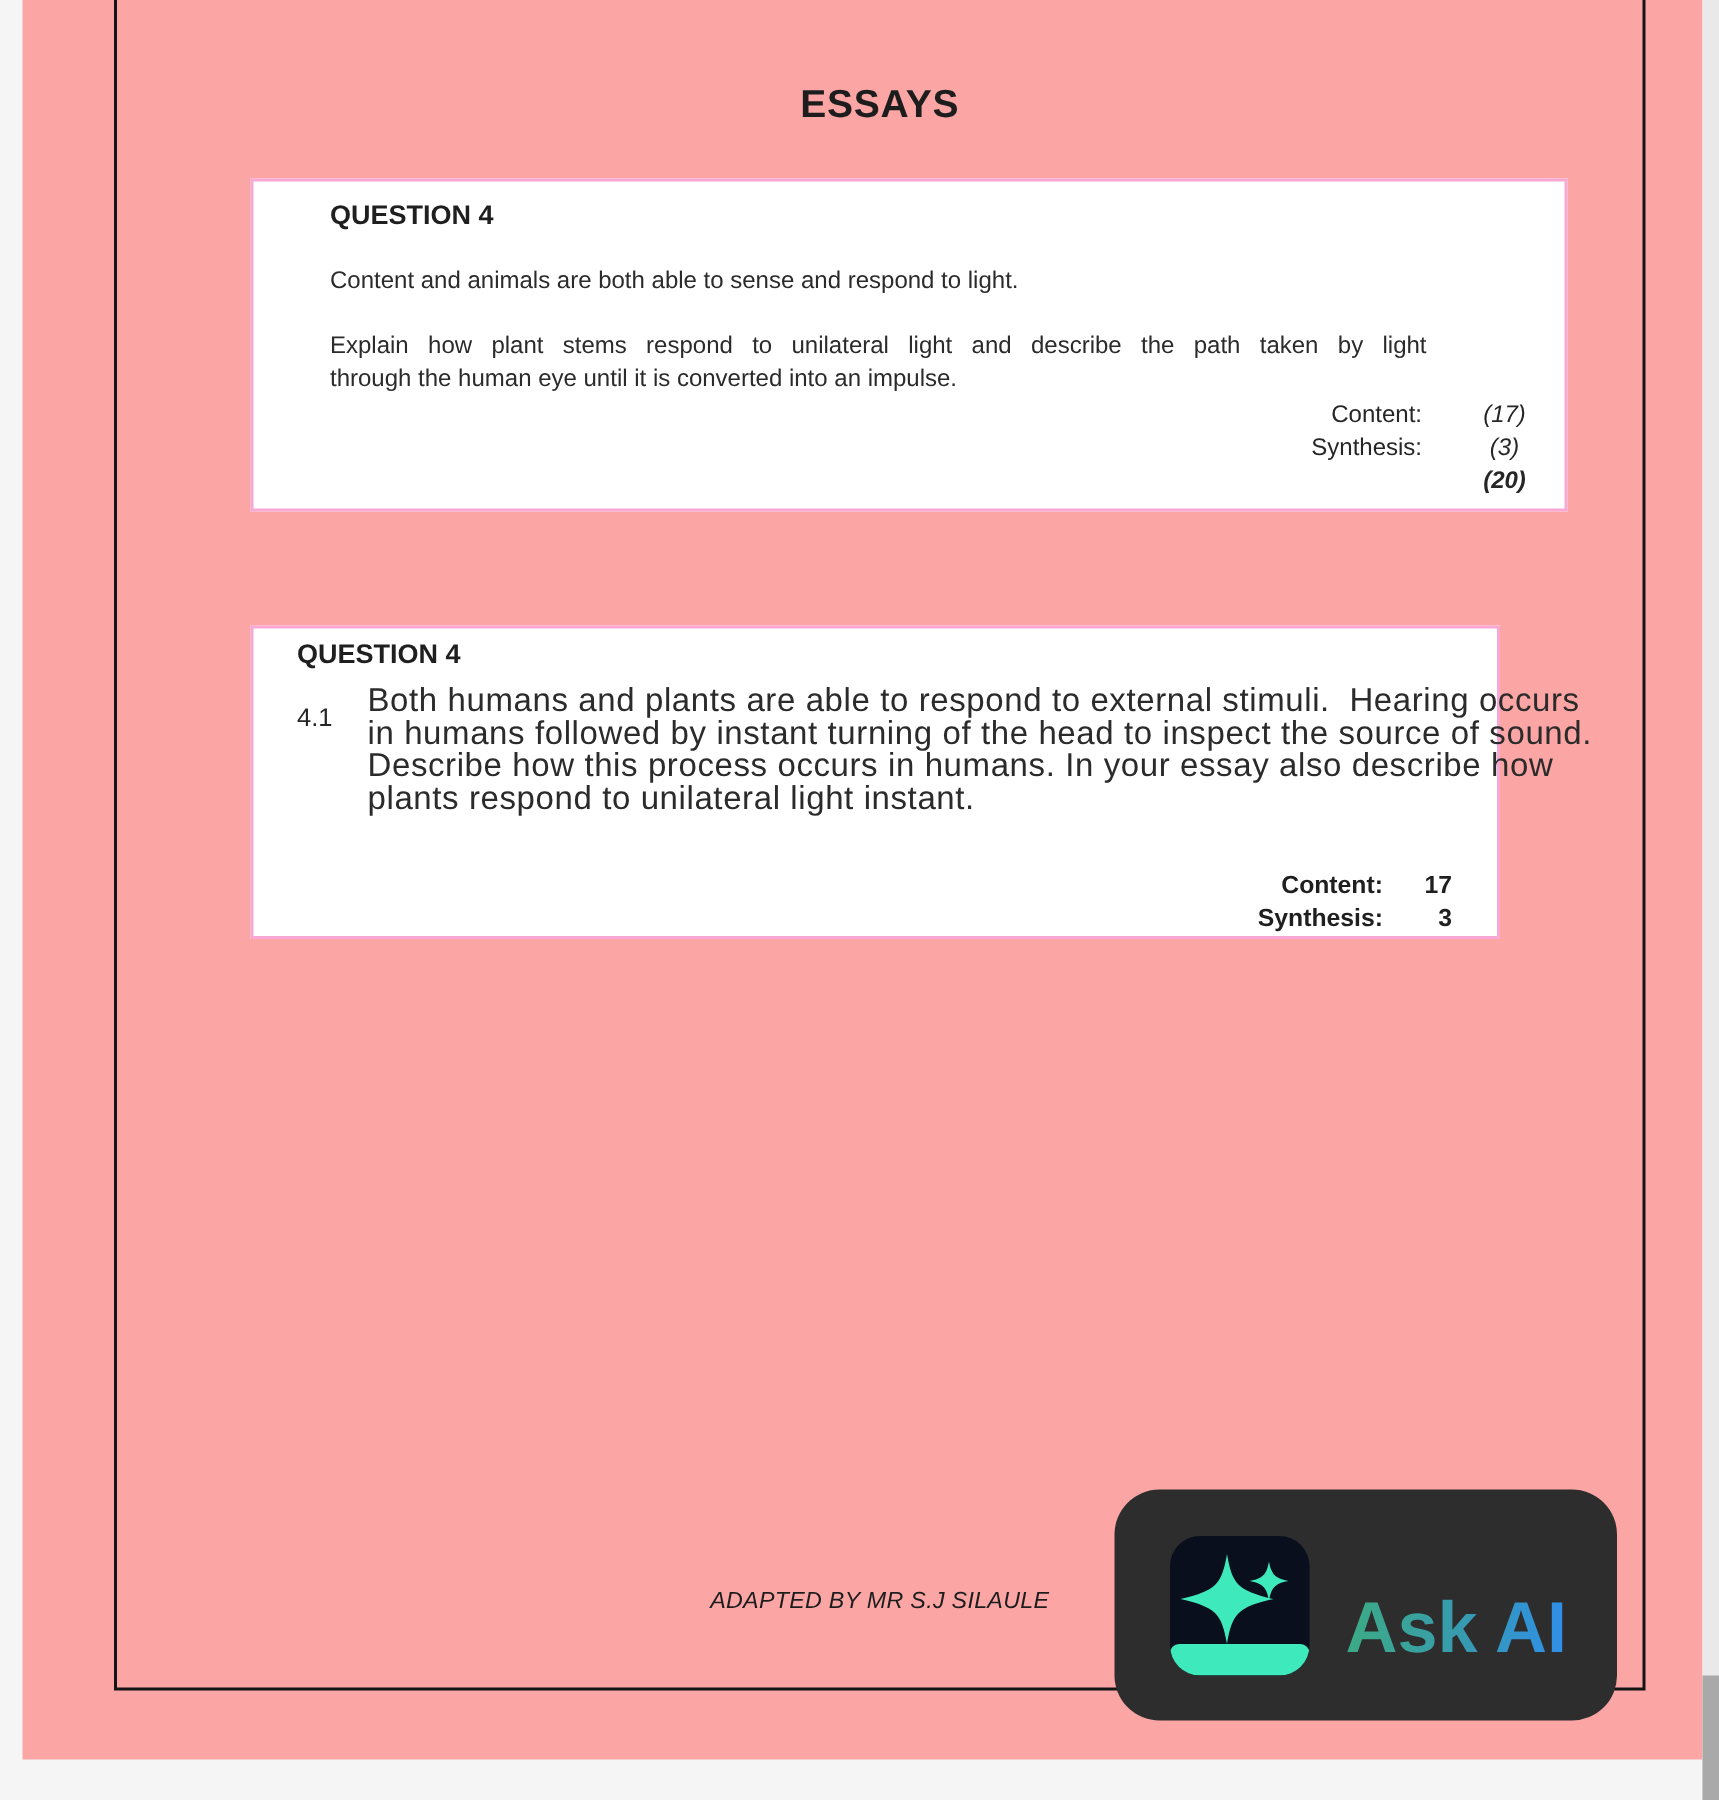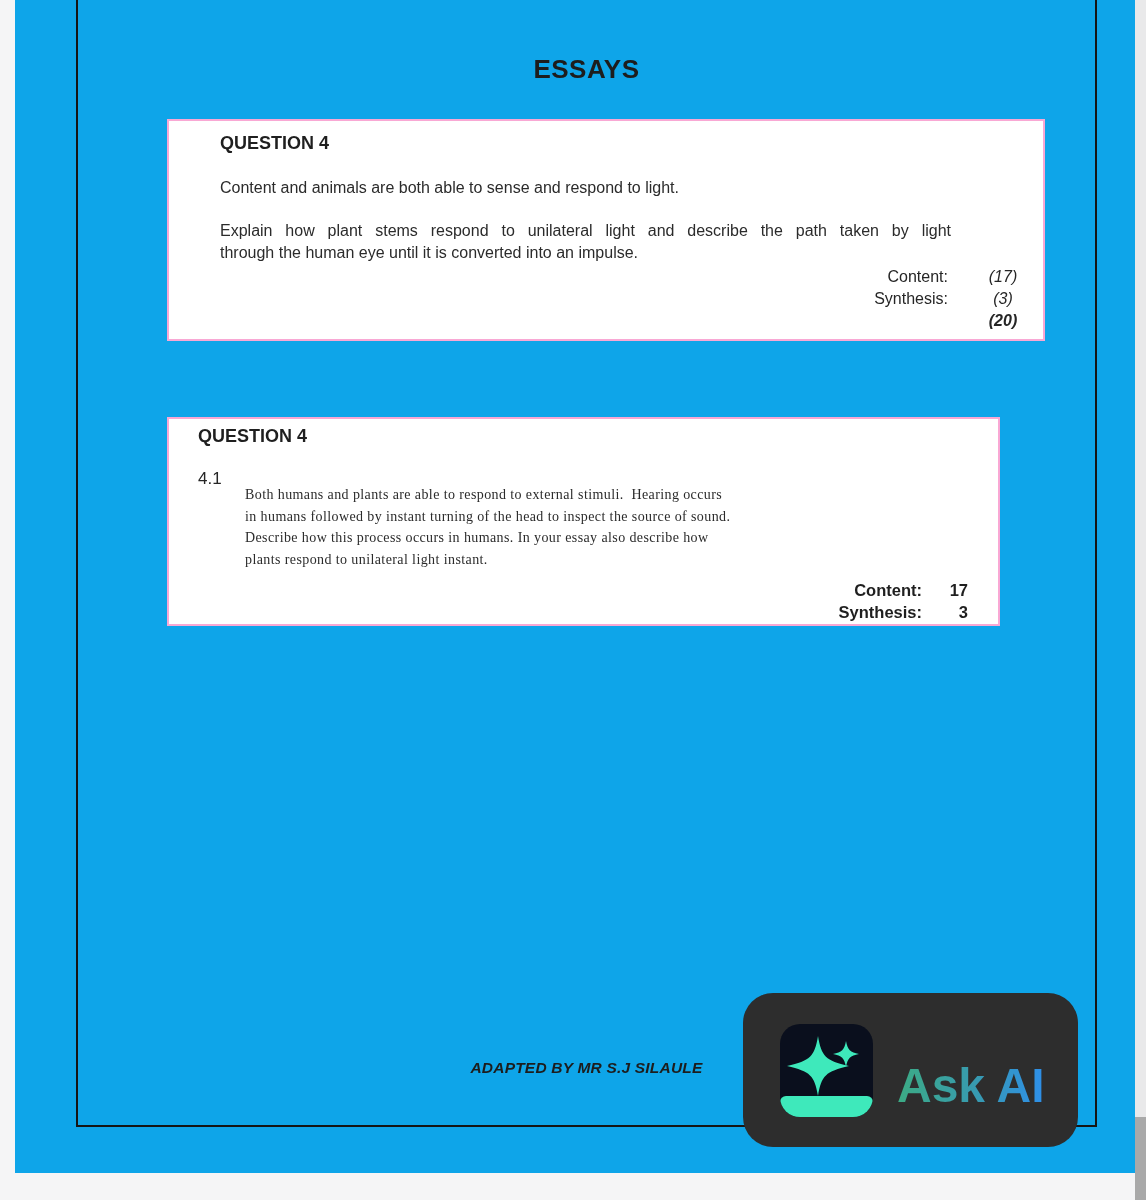--- a/index.html
+++ b/index.html
@@ -8,21 +8,21 @@
     background: #f5f5f6;
     font-family: "Liberation Sans", sans-serif;
     color: #262626;
     position: relative;
   }
   .viewport { position: absolute; inset: 0; }
 
   .page {
     position: absolute; left: 15px; top: 0;
     width: 1120px; height: 1173px;
-    background: #0ea5e9;
+    background: #fca5a5;
   }
   .page-border {
     position: absolute; left: 61px; top: -8px;
     width: 1021px; height: 1135px;
     border: 2px solid #151515;
     background: transparent;
   }
   .doc-title {
     position: absolute; left: 61px; top: 54px; width: 1021px;
     text-align: center; font-size: 26px; font-weight: bold;
@@ -52,36 +52,36 @@
     position: absolute; right: 20px; top: 145px;
     font-size: 16px; line-height: 22px;
   }
   .marks1 .mrow { display: flex; justify-content: flex-end; align-items: baseline; }
   .marks1 .mlabel { text-align: right; white-space: pre; }
   .marks1 .mval { width: 40px; margin-left: 35px; text-align: center; white-space: pre; font-style: italic; }
   .marks1 .total { font-weight: bold; }
 
   .q2-num { position: absolute; left: 29px; top: 49px; font-size: 17px; line-height: 21.5px; }
   .q2-lines {
-    position: absolute; left: 76px; top: 65px;
-    font-size: 14px; line-height: 21.5px; letter-spacing: 0.4px; color: #2b2b2b; font-family: Liberation Serif, serif;
+    position: absolute; left: 76px; top: 37px;
+    font-size: 22px; line-height: 21.5px; letter-spacing: 0.4px; color: #2b2b2b;
   }
   .q2-lines div { white-space: pre; }
 
   .marks2 {
     position: absolute; right: 30px; top: 160px;
     font-size: 16.5px; line-height: 22px; font-weight: bold; color: #1f1f1f;
   }
   .marks2 .mrow { display: flex; justify-content: flex-end; align-items: baseline; }
   .marks2 .mlabel { text-align: right; white-space: pre; }
   .marks2 .mval { width: 46px; text-align: right; white-space: pre; }
 
   .doc-footer {
     position: absolute; left: 61px; top: 1059px; width: 1021px;
-    text-align: center; font-size: 15.5px; font-weight: bold; font-style: italic;
+    text-align: center; font-size: 15.5px; font-weight: normal; font-style: italic;
     color: #1d1d1d; letter-spacing: 0.2px;
   }
 
   
   .ask-ai-btn {
     position: absolute; left: 743px; top: 993px;
     width: 335px; height: 154px;
     background: #2d2d2d; border-radius: 30px;
     display: flex; align-items: center;
     padding-left: 37px; z-index: 10;

